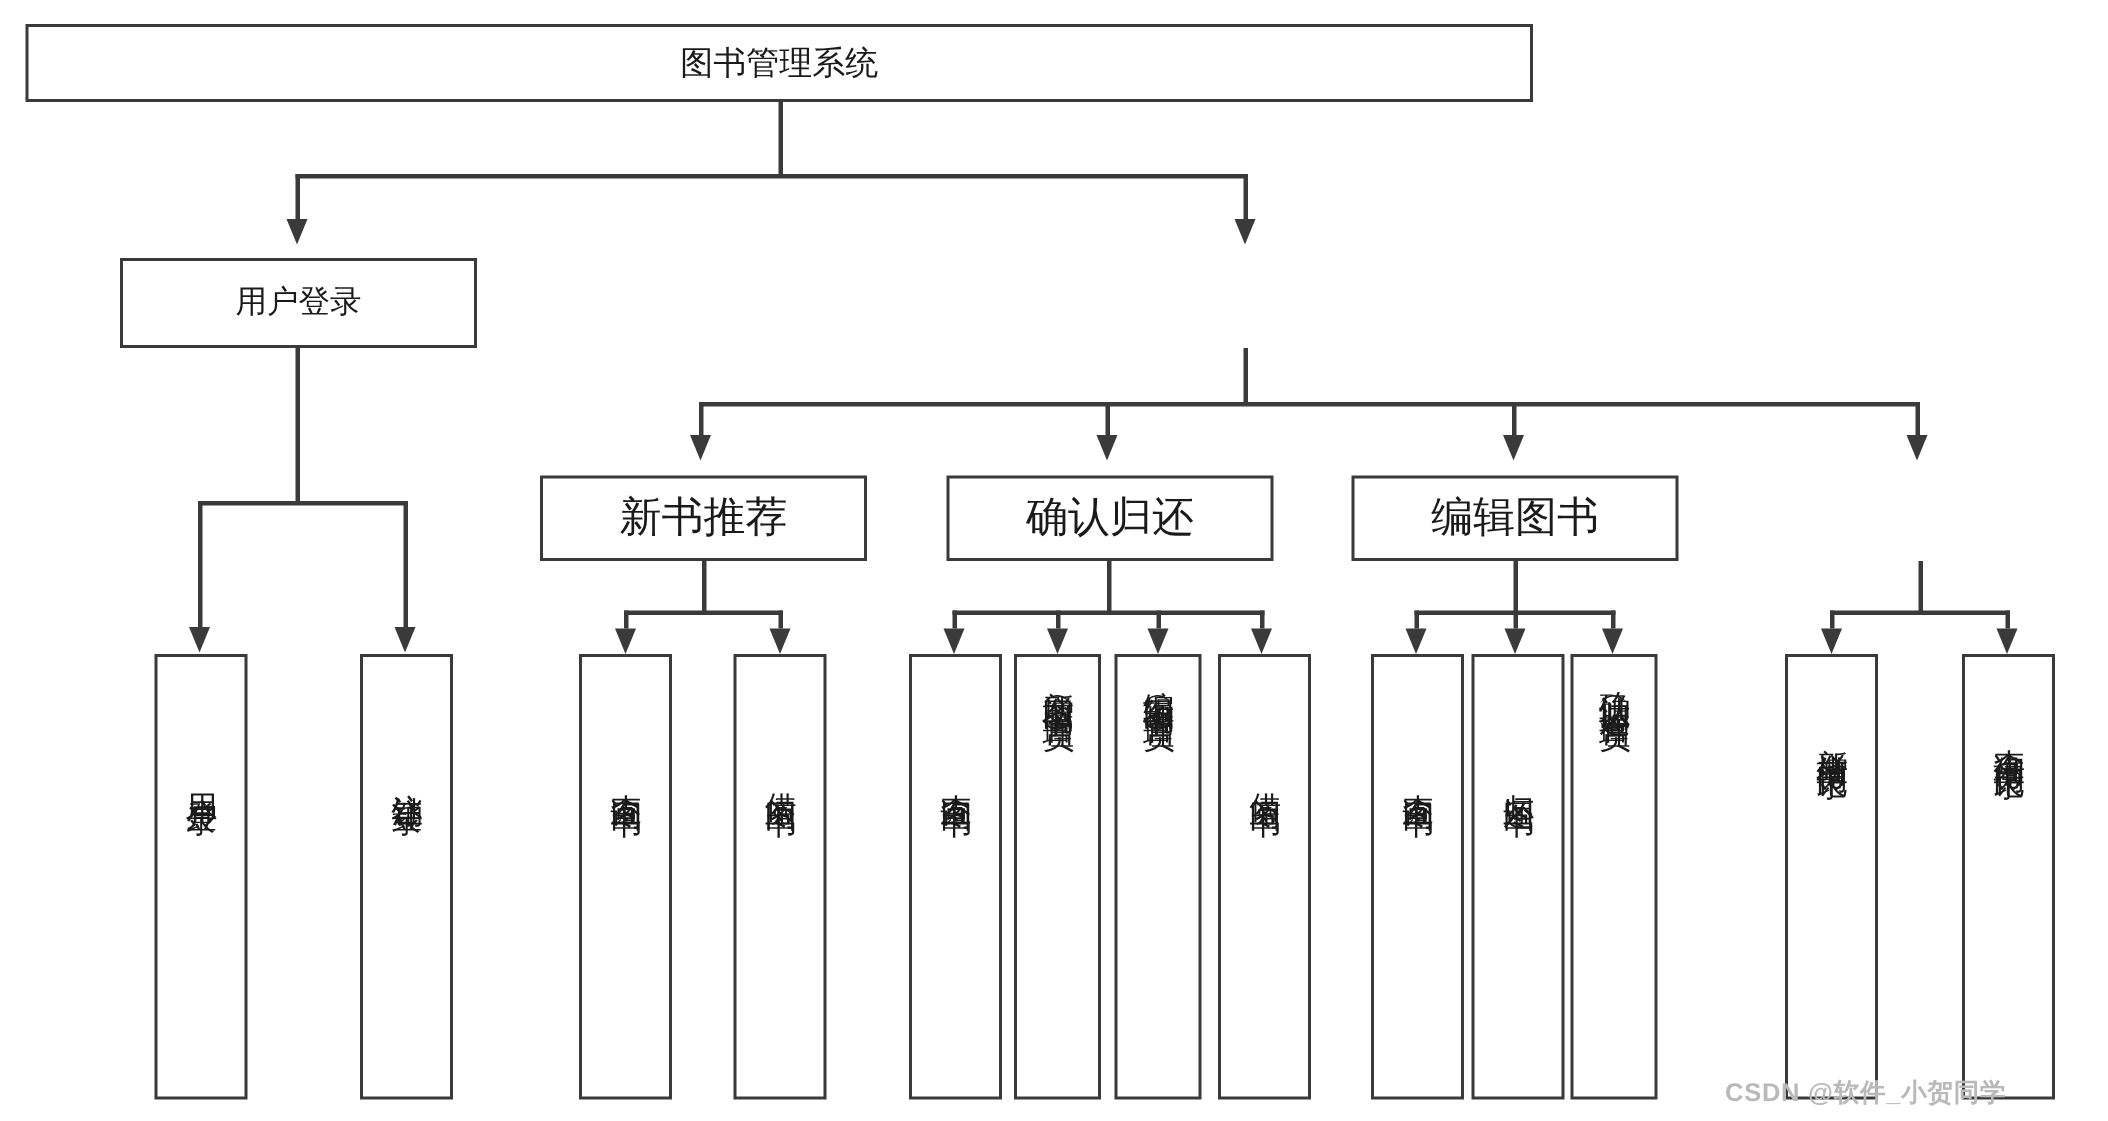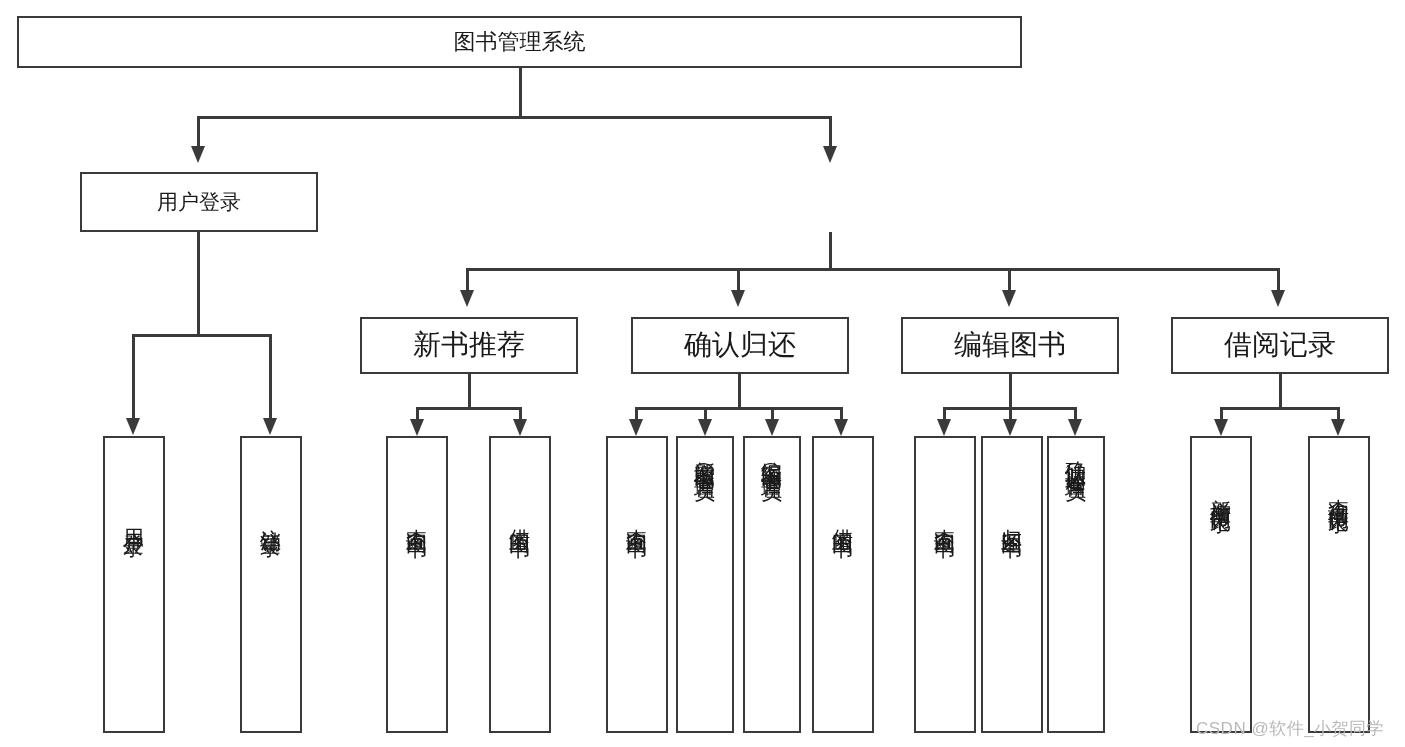--- a/index.html
+++ b/index.html
@@ -113,23 +113,20 @@
 
   <div class="node lvl2" style="left:360px;top:317px;width:218px;height:57px;">
     <span>新书推荐</span>
   </div>
   <div class="node lvl2" style="left:631px;top:317px;width:218px;height:57px;">
     <span>确认归还</span>
   </div>
   <div class="node lvl2" style="left:901px;top:317px;width:218px;height:57px;">
     <span>编辑图书</span>
   </div>
-  <div class="node lvl2" style="left:1171px;top:317px;width:218px;height:57px;">
-    <span>借阅记录</span>
-  </div>
 
   <div class="vline" style="left:468px;top:374px;width:3px;height:36px;"></div>
   <div class="hline" style="left:416px;top:407px;width:106px;height:3px;"></div>
   <div class="vline" style="left:416px;top:407px;width:3px;height:12px;"></div>
   <div class="arrow" style="left:410px;top:419px;"></div>
   <div class="vline" style="left:519px;top:407px;width:3px;height:12px;"></div>
   <div class="arrow" style="left:513px;top:419px;"></div>
 
   <div class="vline" style="left:738px;top:374px;width:3px;height:36px;"></div>
   <div class="hline" style="left:635px;top:407px;width:208px;height:3px;"></div>
@@ -195,15 +192,15 @@
     <span class="vtext">确认归还（管理员）</span>
   </div>
 
   <div class="node leaf midlow" style="left:1190px;top:436px;width:62px;height:297px;">
     <span class="vtext">新增借阅记录</span>
   </div>
   <div class="node leaf midlow" style="left:1308px;top:436px;width:62px;height:297px;">
     <span class="vtext">查询借阅记录</span>
   </div>
 
-  <div id="watermark" style="left:1196px;top:717px;">CSDN @软件_小贺同学</div>
+  <div id="watermark" style="left:1150px;top:717px;font-weight:bold;">CSDN @软件_小贺同学</div>
 
 </div>
 
 </body></html>

